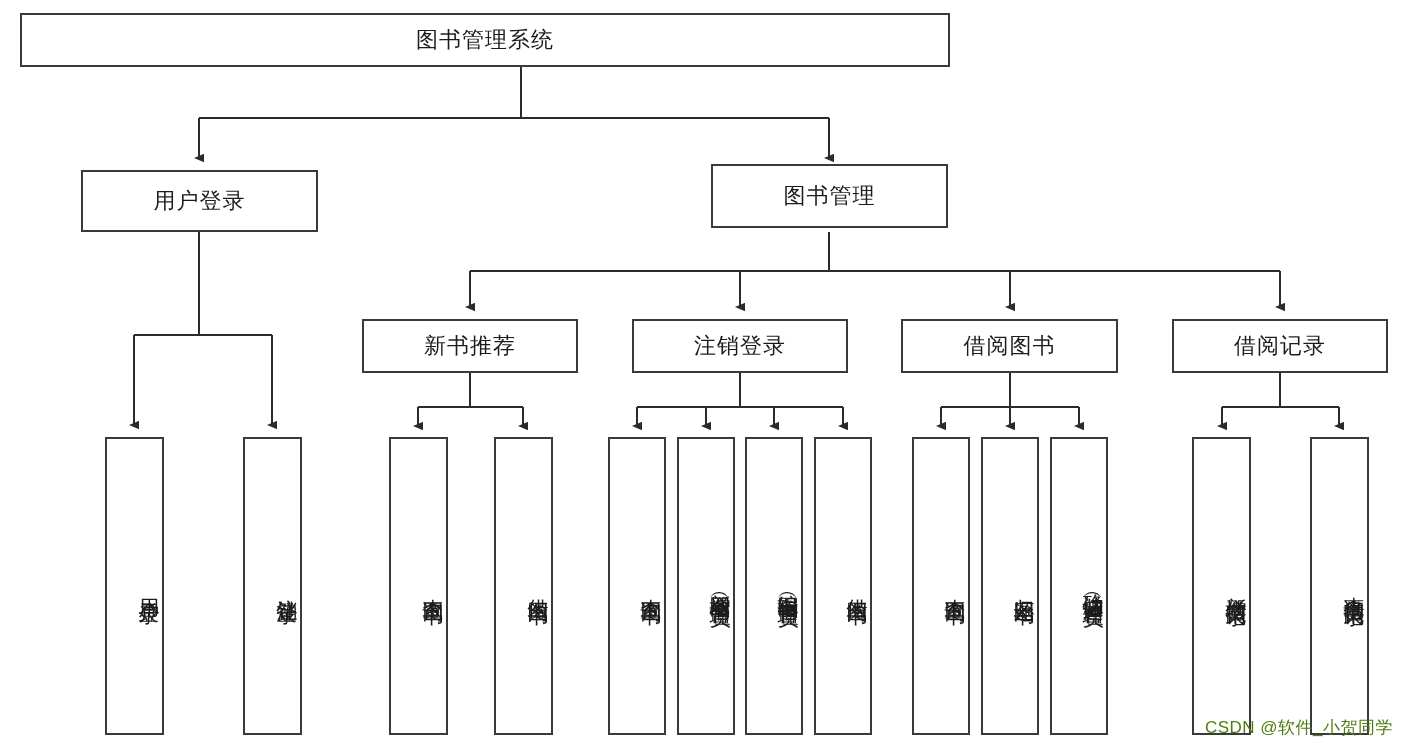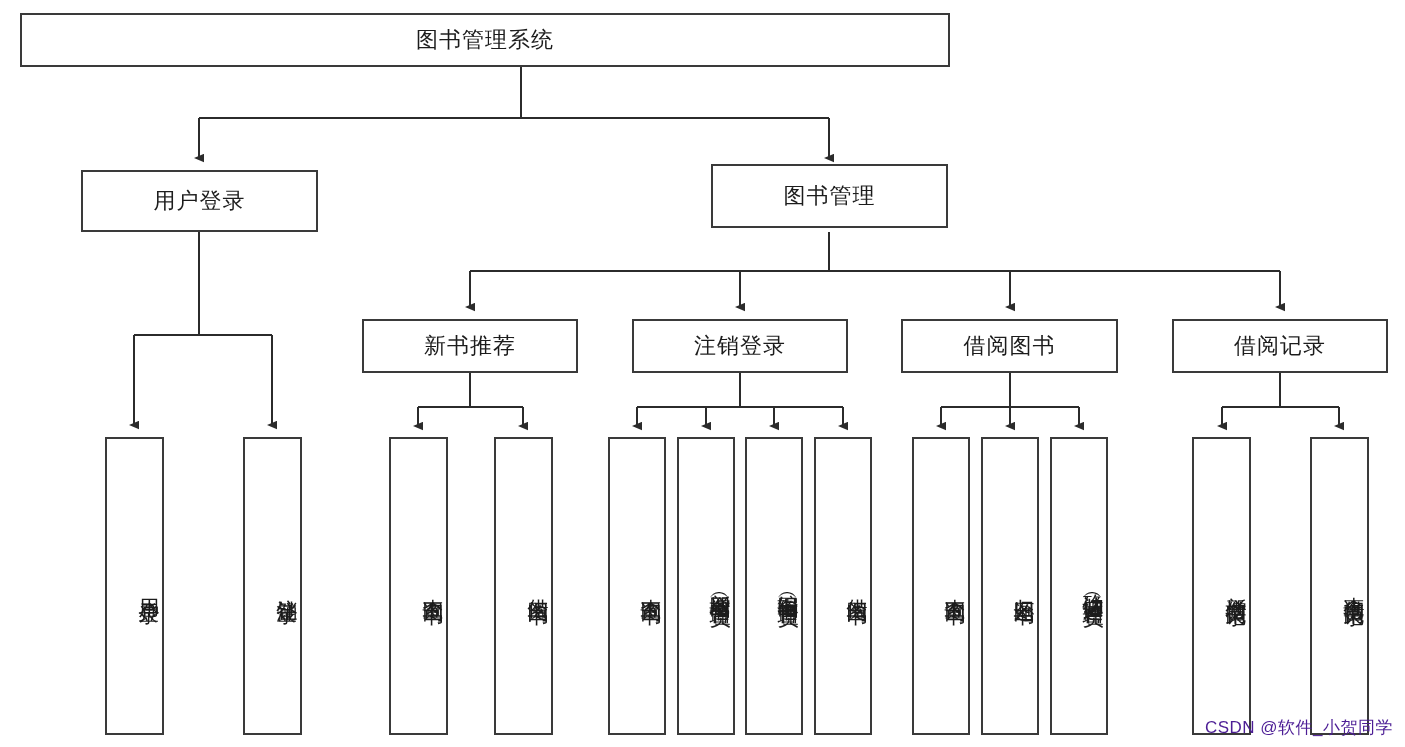--- a/index.html
+++ b/index.html
@@ -46,21 +46,21 @@
     justify-content:center;
   }
   .node.vert.tall{
     align-items:flex-start;
   }
   .watermark{
     position:absolute;
     right:12px;
     bottom:8px;
     font-size:17px;
-    color:#4c1d95;
+    color:#4d7c0f;
     letter-spacing:.5px;
     white-space:nowrap;
     user-select:none;
   }
 </style>
 </head>
 <body>
 
 <div id="stage">
 

